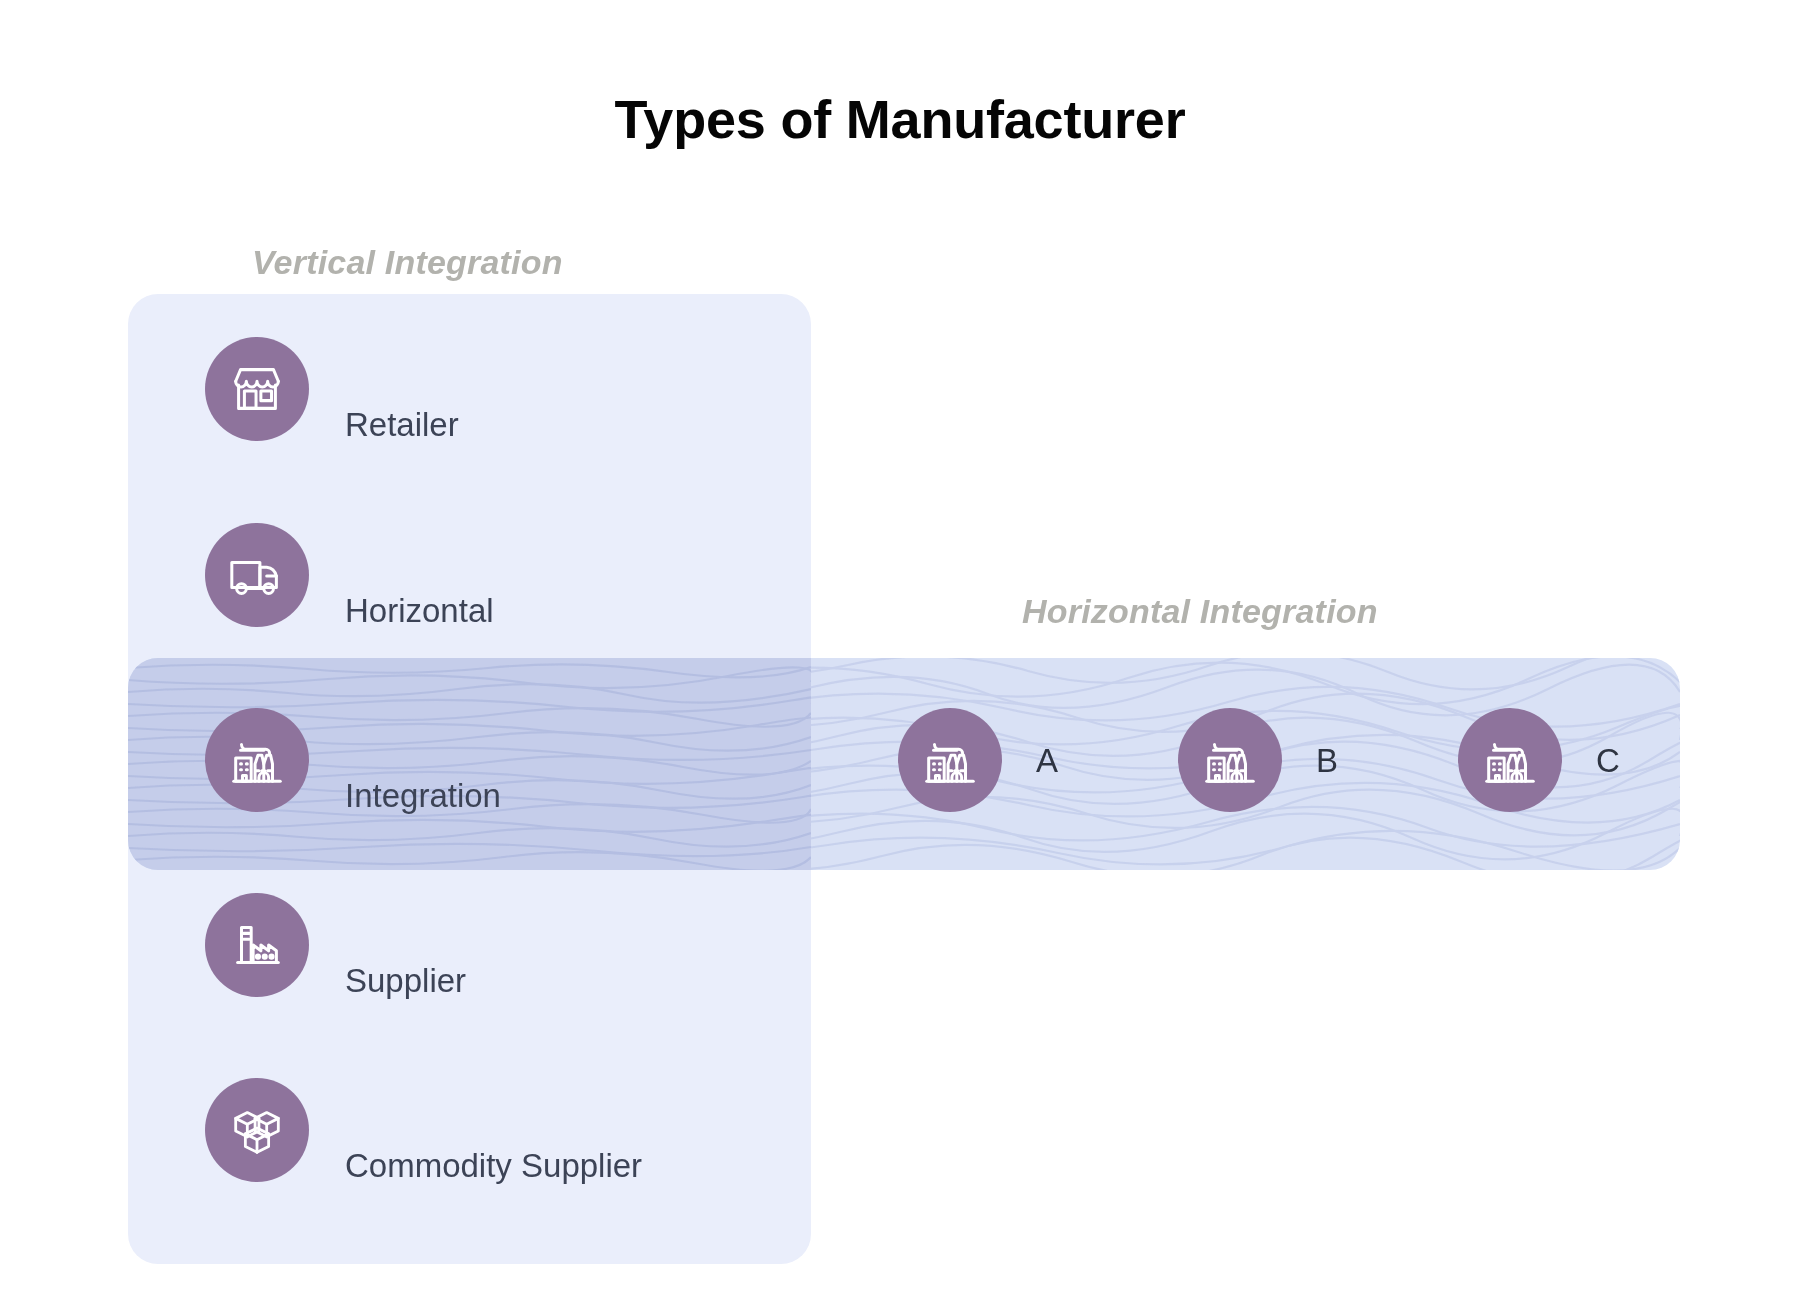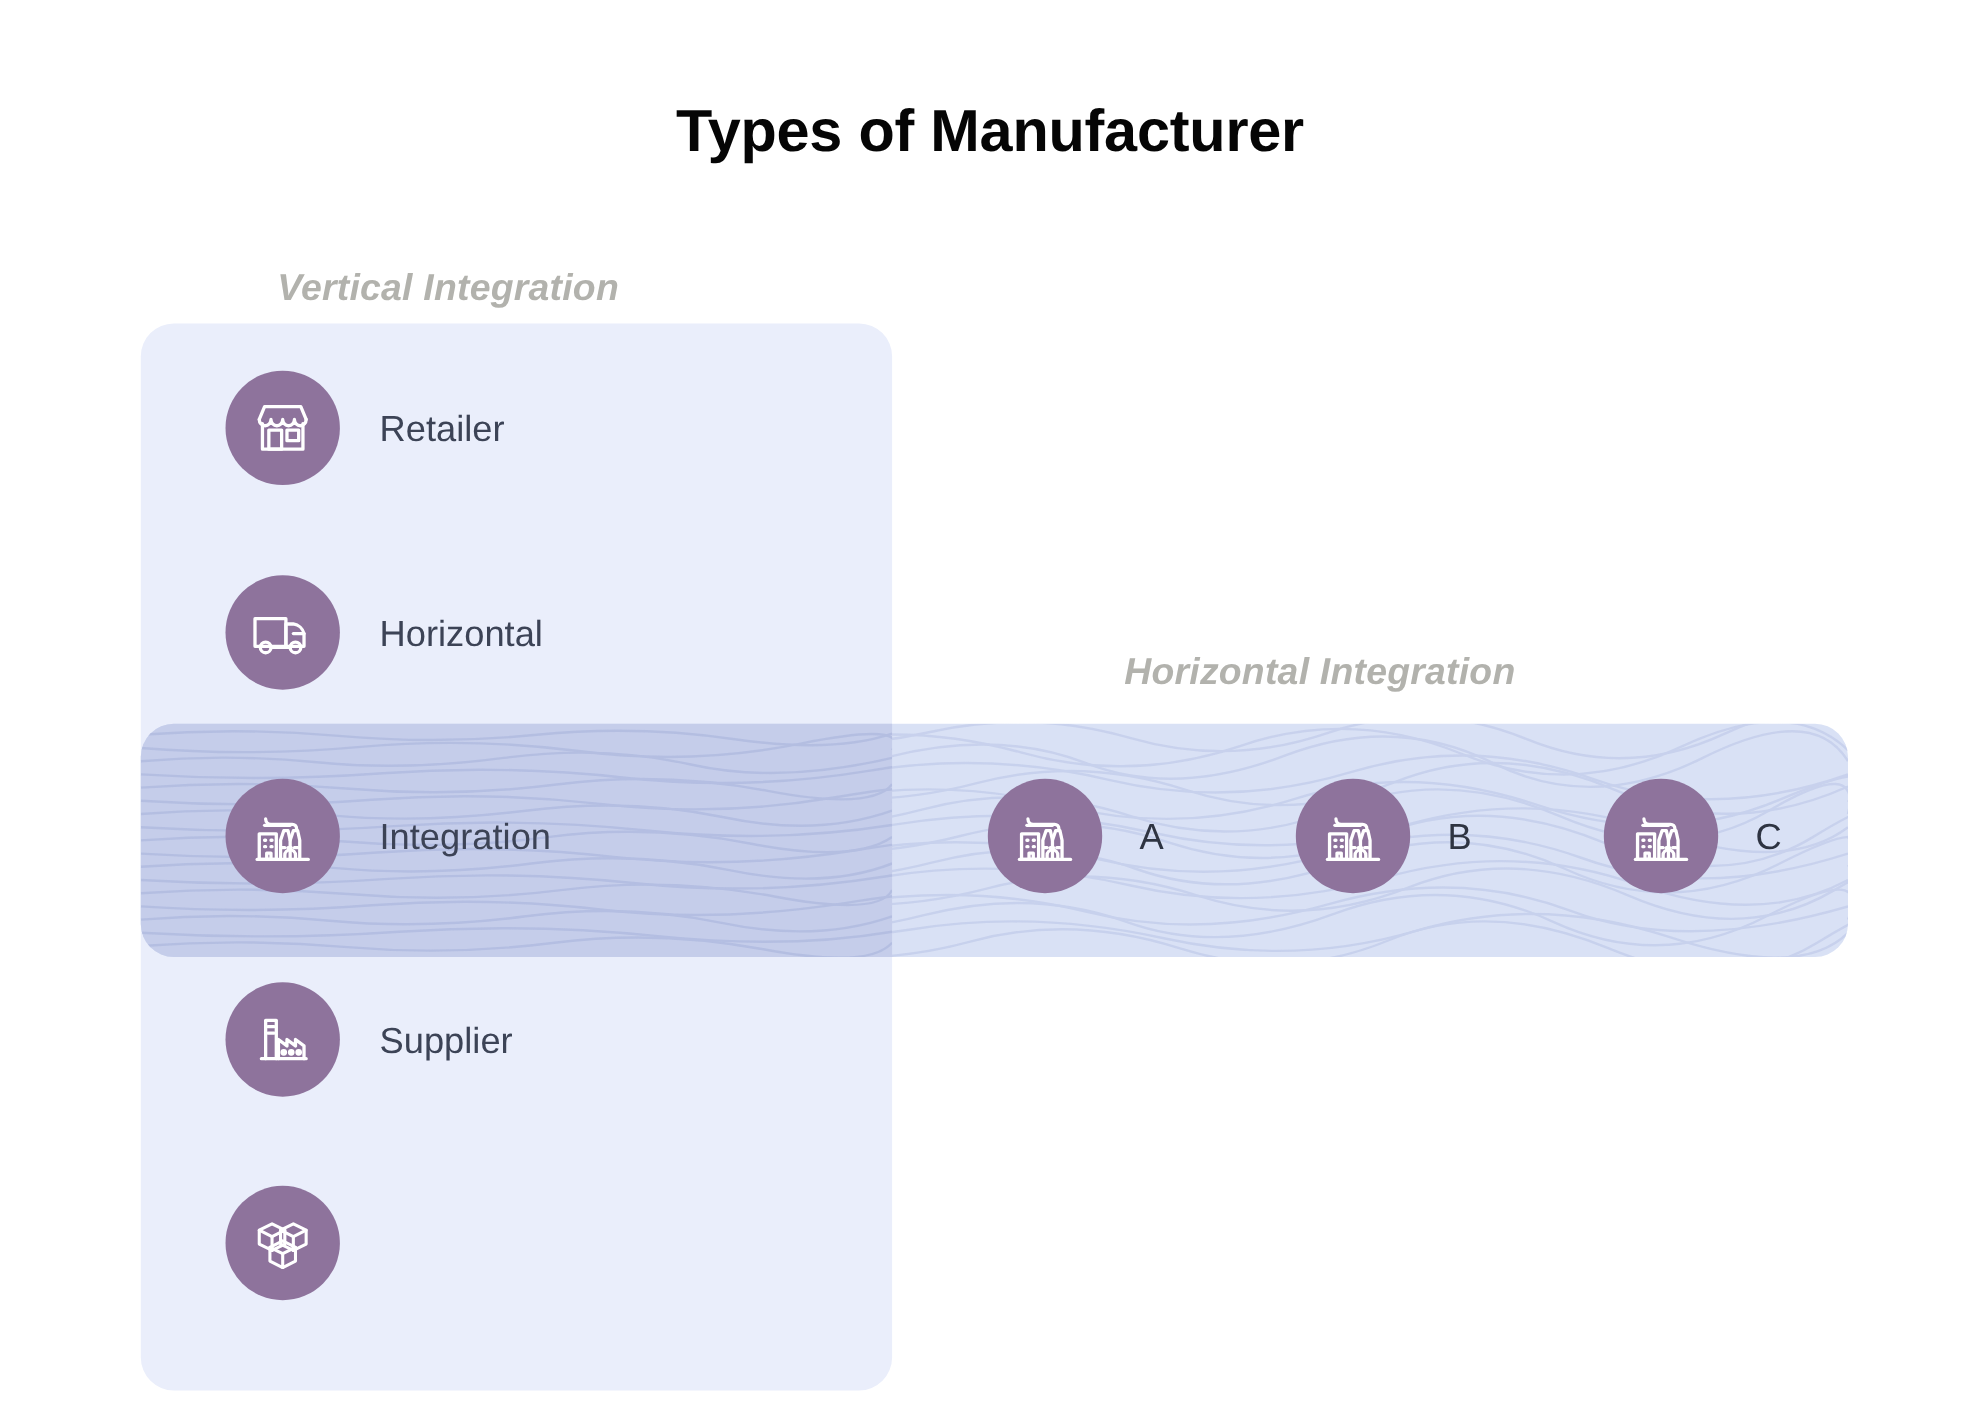--- a/index.html
+++ b/index.html
@@ -82,21 +82,21 @@
     border-bottom-left-radius: 30px;
     overflow: hidden;
   }
   #band-overlap .grain { position: absolute; inset: 0; opacity: 0.85; }
 
   
   .v-row {
     position: absolute;
     left: 205px;
     display: flex;
-    align-items: center;
+    align-items: flex-end;
     gap: 36px;
   }
   .v-row[data-row="0"] { top: 337px; }
   .v-row[data-row="1"] { top: 523px; }
   .v-row[data-row="2"] { top: 708px; }
   .v-row[data-row="3"] { top: 893px; }
   .v-row[data-row="4"] { top: 1078px; }
 
   .icon-badge {
     width: 104px;
@@ -264,20 +264,21 @@
 
       <path d="M30 20 L42 14 L54 20 L42 26 Z"></path>
       <path d="M30 20 V33 L42 39 V26"></path>
       <path d="M54 20 V33 L42 39"></path>
 
       <path d="M20 36 L32 30 L44 36 L32 42 Z"></path>
       <path d="M20 36 V49 L32 55 V42"></path>
       <path d="M44 36 V49 L32 55"></path>
     </svg>
   </span>
+  <span class="row-label">Commodity Supplier</span>
 </div>
 
 <div class="h-item" data-col="0">
   <span class="icon-badge">
     <svg width="62" height="62" viewBox="0 0 64 64" fill="none" stroke="#ffffff" stroke-width="3.1" stroke-linecap="round" stroke-linejoin="round">
       <path d="M16 16 a5 5 0 0 0 5 5 h20 a4 4 0 0 1 4 4 v1"></path>
       <path d="M15 22 h24"></path>
       <path d="M10 30 H26 V54 H10 Z"></path>
       <path d="M15 36 h1 M21 36 h1 M15 42 h1 M21 42 h1"></path>
       <path d="M17 48 h4 v6 h-4 Z"></path>

